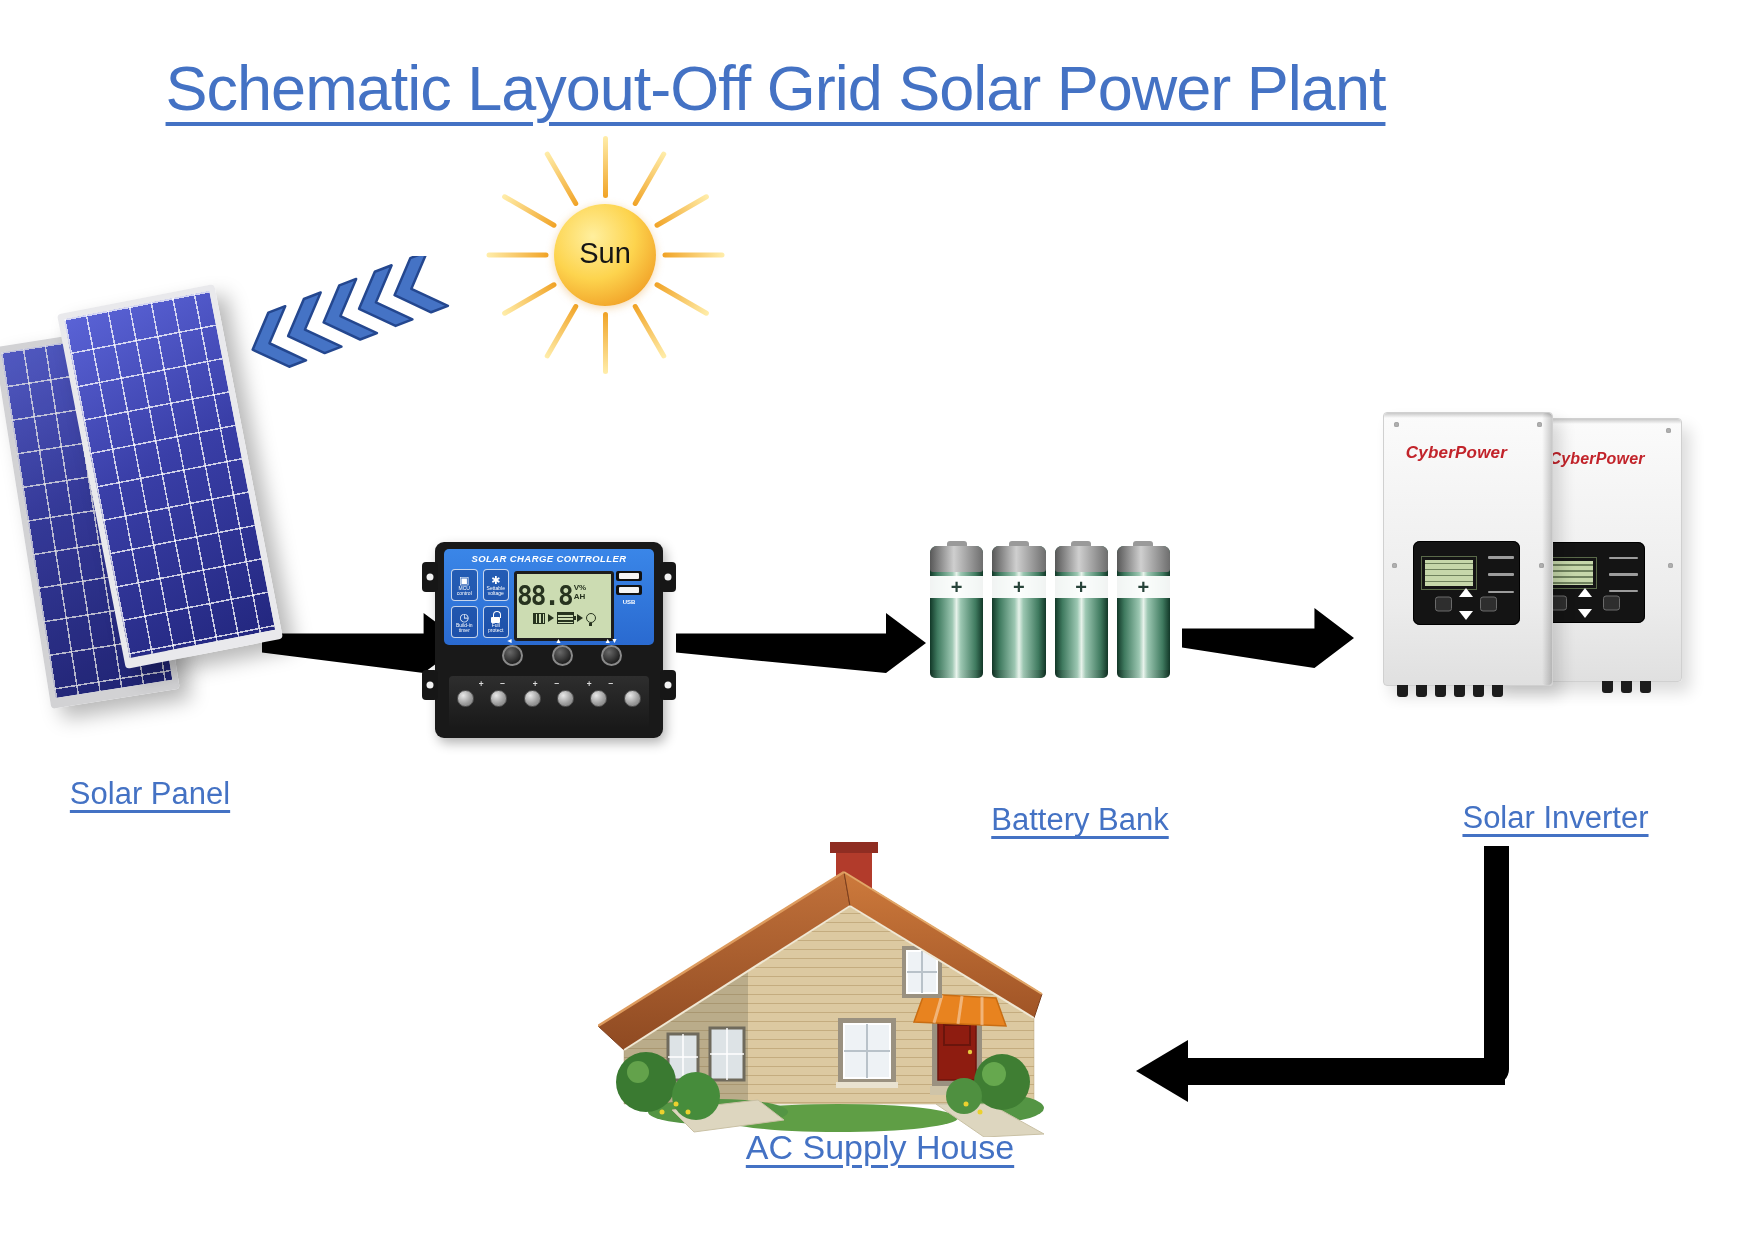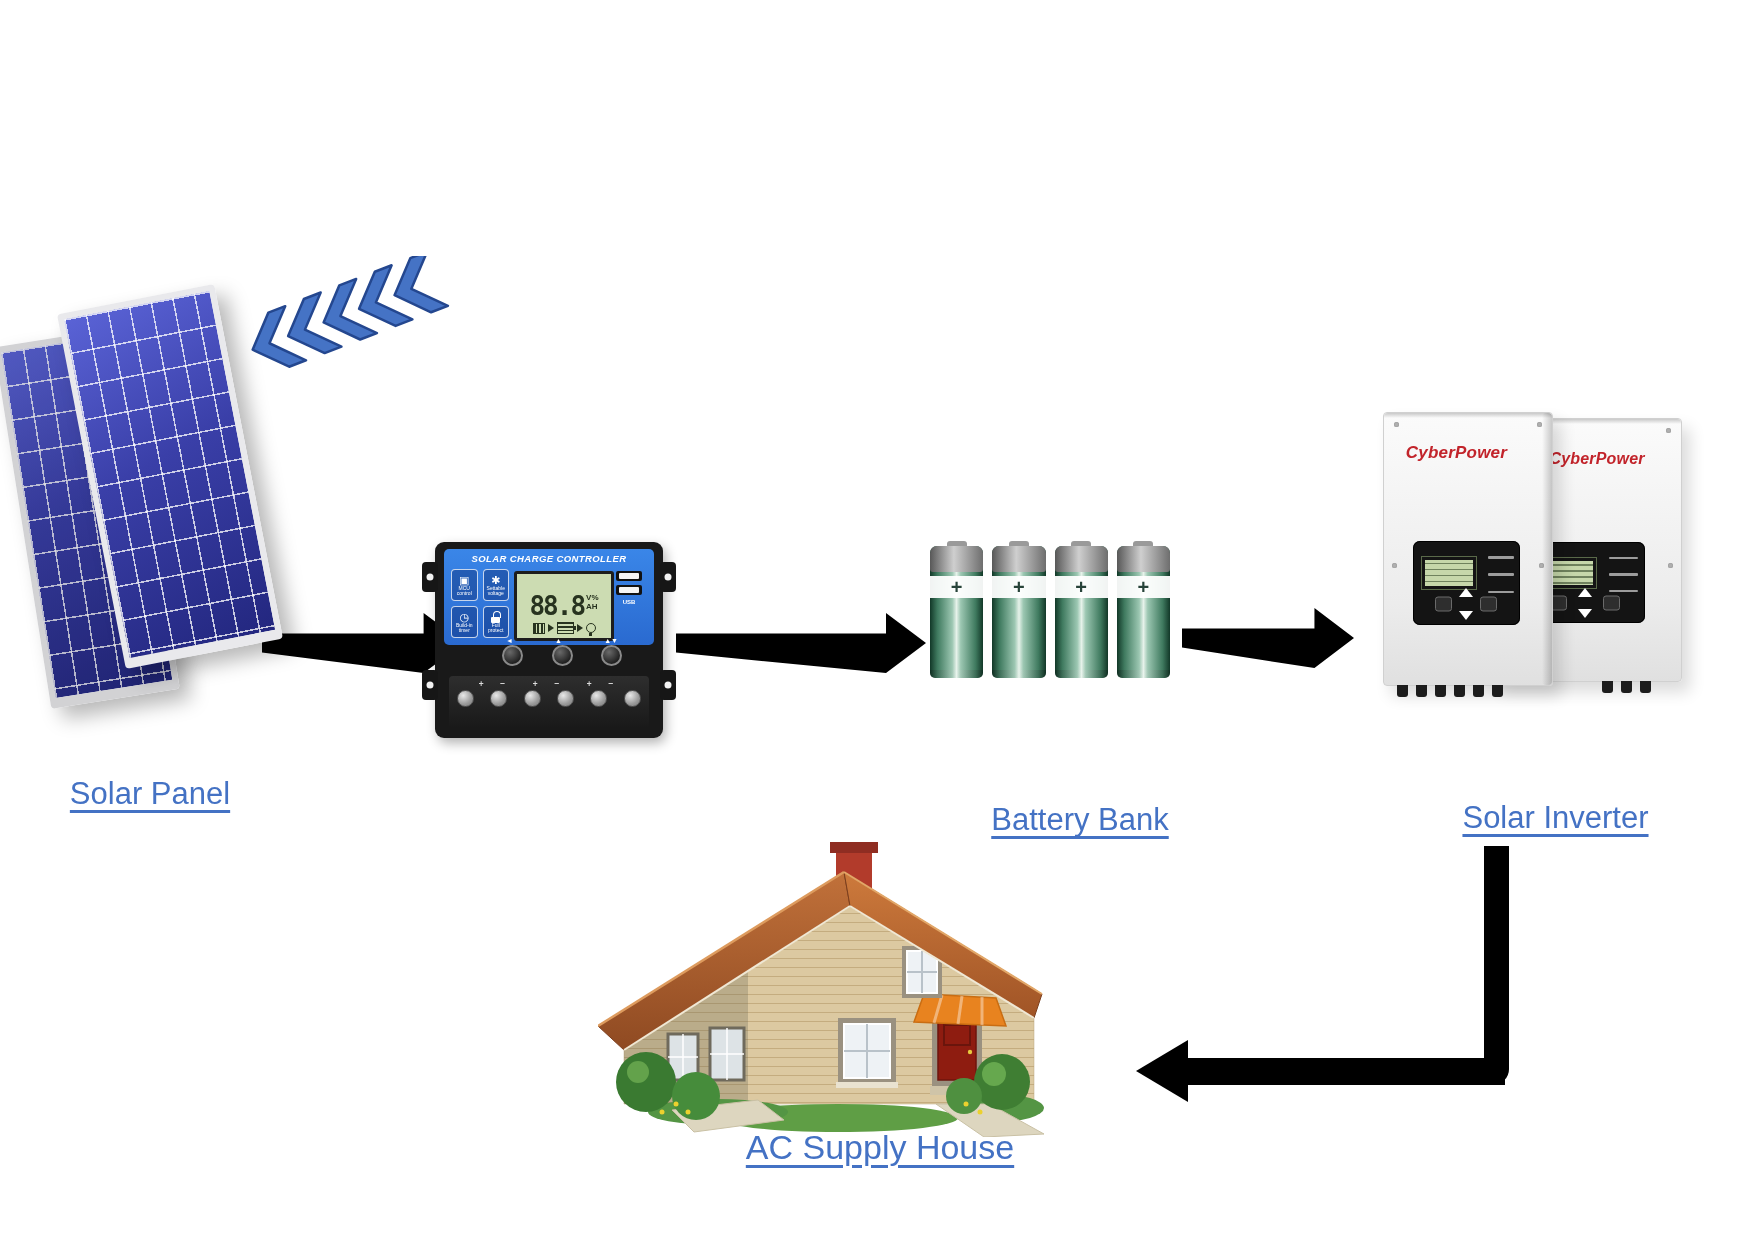--- a/index.html
+++ b/index.html
@@ -78,21 +78,21 @@
       border-radius:4px;color:#fff;display:flex;flex-direction:column;align-items:center;
       justify-content:center;overflow:hidden;}
   .ctl-ic .g{font-size:11px;line-height:12px;}
   .ctl-ic .cap{font-size:5px;line-height:5px;text-align:center;}
   .lockg{position:relative;width:9px;height:12px;}
   .lockg .shackle{position:absolute;left:1.5px;top:0;width:6px;height:6px;border:1.5px solid #fff;
       border-bottom:none;border-radius:4px 4px 0 0;}
   .lockg .lockbody{position:absolute;left:0;bottom:0;width:9px;height:6px;background:#fff;border-radius:1px;}
   .ctl-lcd{position:absolute;left:70px;top:22px;width:94px;height:64px;background:#ccdcb2;
       border:3px solid #1d1d1d;border-radius:3px;}
-  .lcd-top{display:flex;align-items:flex-start;justify-content:center;margin-top:19px;}
+  .lcd-top{display:flex;align-items:flex-start;justify-content:flex-start;margin-top:9px;}
   .lcd-val{font-family:"DejaVu Sans Mono",monospace;font-weight:bold;font-size:26px;
       color:#27331f;letter-spacing:-2px;line-height:26px;}
   .lcd-units{display:flex;flex-direction:column;font-weight:bold;font-size:8px;color:#27331f;
       margin-left:2px;line-height:9px;}
   .lcd-icons{display:flex;align-items:center;justify-content:center;gap:3px;margin-top:3px;}
   .li-panel{width:10px;height:9px;border:1px solid #27331f;
       background:repeating-linear-gradient(to right,#27331f 0 2px,#ccdcb2 2px 3.5px);}
   .li-arrow{width:0;height:0;border-top:4px solid transparent;border-bottom:4px solid transparent;
       border-left:6px solid #27331f;}
   .li-batt{width:15px;height:10px;border:1.5px solid #27331f;position:relative;
@@ -171,21 +171,38 @@
 
   
   .house{position:absolute;left:598px;top:842px;width:448px;height:295px;}
   .house svg{width:100%;height:100%;}
 </style>
 </head>
 <body>
 
 <div class="canvas">
 
-
+  <h1 class="title">Schematic Layout-Off Grid Solar Power Plant</h1>
+
+  <div class="sun">
+    <i class="ray" style="--a:0deg"></i>
+    <i class="ray" style="--a:30deg"></i>
+    <i class="ray" style="--a:60deg"></i>
+    <i class="ray" style="--a:90deg"></i>
+    <i class="ray" style="--a:120deg"></i>
+    <i class="ray" style="--a:150deg"></i>
+    <i class="ray" style="--a:180deg"></i>
+    <i class="ray" style="--a:210deg"></i>
+    <i class="ray" style="--a:240deg"></i>
+    <i class="ray" style="--a:270deg"></i>
+    <i class="ray" style="--a:300deg"></i>
+    <i class="ray" style="--a:330deg"></i>
+    <span class="sun-disc"></span>
+    <span class="sun-label">Sun</span>
+  </div>
 
   <svg class="chevrons" viewBox="0 0 220 120">
     <g transform="rotate(-21 20 95)">
       <path transform="translate(8,60)" d="M46 0 L28 0 L0 29 L28 58 L46 58 L18 29 Z"></path>
       <path transform="translate(46,60)" d="M46 0 L28 0 L0 29 L28 58 L46 58 L18 29 Z"></path>
       <path transform="translate(84,60)" d="M46 0 L28 0 L0 29 L28 58 L46 58 L18 29 Z"></path>
       <path transform="translate(122,60)" d="M46 0 L28 0 L0 29 L28 58 L46 58 L18 29 Z"></path>
       <path transform="translate(160,60)" d="M46 0 L28 0 L0 29 L28 58 L46 58 L18 29 Z"></path>
     </g>
   </svg>

